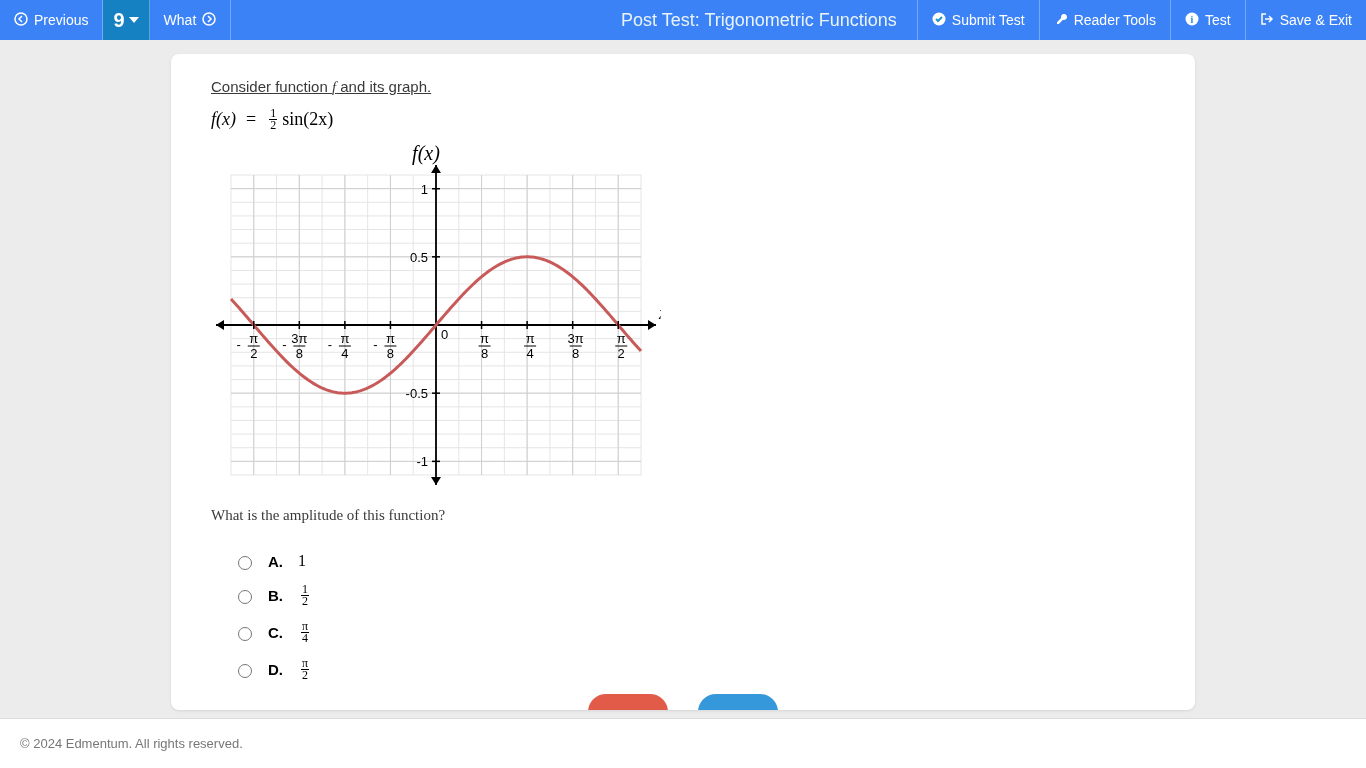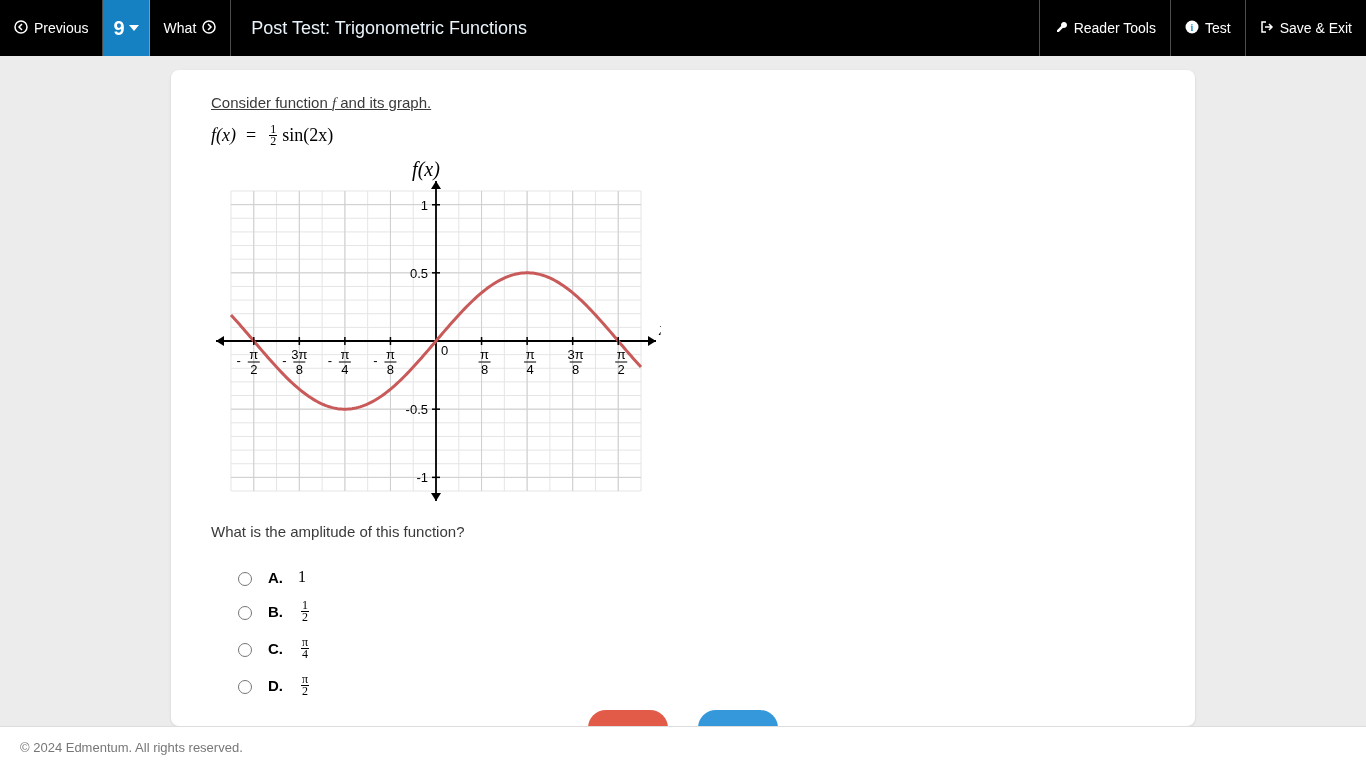--- a/index.html
+++ b/index.html
@@ -1,17 +1,17 @@
 <!DOCTYPE html>
 <html><head>
 <meta charset="utf-8">
 <style>
   * { box-sizing: border-box; }
   html, body { margin:0; padding:0; width:1366px; height:768px; font-family: Arial, Helvetica, sans-serif; background:#ececec; overflow:hidden; }
-  .topbar { display:flex; align-items:center; background:#000000; color:#fff; height:56px; width:100%; font-size:14px; }
+  .topbar { display:flex; align-items:center; background:#3b82f6; color:#fff; height:40px; width:100%; font-size:14px;text-align:right; }
   .topbar .btn { display:flex; align-items:center; padding:0 14px; height:100%; cursor:pointer; border-right:1px solid rgba(255,255,255,0.3); white-space:nowrap; }
   .topbar .btn.qnum { background:#1580c2; font-size:20px; font-weight:600; padding:0 10px; }
   .topbar .title { flex:1; padding:0 20px; font-size:18px; color:#e9f3fa; }
   .topbar .right .btn { border-left:1px solid rgba(255,255,255,0.3); border-right:none; }
   .topbar .right { display:flex; height:100%; }
   .icon { display:inline-block; margin-right:6px; }
   .icon.after { margin-right:0; margin-left:6px; }
   .caret { display:inline-block; width:0; height:0; border-left:5px solid transparent; border-right:5px solid transparent; border-top:6px solid #fff; margin-left:4px; vertical-align:middle; }
   
   .content-area { width:100%; height:678px; overflow:hidden; padding-top:14px; }
@@ -21,34 +21,34 @@
   .question-text em { font-style:italic; font-family: 'Times New Roman', serif; }
   
   .formula { font-family:'Times New Roman', serif; font-size:18px; margin:12px 0 14px 0; display:flex; align-items:center; }
   .formula .fn { font-style:italic; }
   .smallfrac { display:inline-flex; flex-direction:column; align-items:center; font-size:12px; line-height:11px; margin:0 3px; vertical-align:middle; font-family:'Times New Roman', serif; }
   .smallfrac .num { border-bottom:1px solid #000; padding:0 1px; }
   .smallfrac .den { padding:0 1px; }
   
   .graph-wrap { position:relative; width:450px; height:350px; }
   
-  .q2 { font-size:15px; color:#3a3a3a; margin-top:12px; }
+  .q2 { font-size:15px; color:#3a3a3a; margin-top:12px;font-family:Liberation Serif, serif; }
   
   .options { margin-top:28px; margin-left:22px; }
   .option { display:flex; align-items:center; margin-bottom:14px; }
   .option input { margin-right:16px; width:14px; height:14px; }
   .option .letter { font-weight:bold; font-size:15px; width:30px; }
   .option .value { font-family:'Times New Roman', serif; font-size:16px; }
   
   .bottom-buttons { position:absolute; bottom:-8px; left:0; right:0; display:flex; justify-content:center; gap:30px; }
   .pill { width:80px; height:24px; border-radius:18px 18px 0 0; }
   .pill.red { background:#e25b49; }
   .pill.blue { background:#3498db; }
   
-  .footer { position:absolute; bottom:0; left:0; right:0; height:42px; background:#fff; border-top:1px solid #ddd; display:flex; align-items:center; padding:0 20px; font-size:13px; color:#777; }
+  .footer { position:absolute; bottom:0; left:0; right:0; height:50px; background:#fff; border-top:1px solid #ddd; display:flex; align-items:center; padding:0 20px; font-size:13px; color:#777; }
 </style>
 </head>
 <body>
 
 <div class="topbar">
   <div class="btn">
     <span class="icon">
       <svg width="14" height="14" viewBox="0 0 14 14">
           <circle cx="7" cy="7" r="6" fill="none" stroke="#fff" stroke-width="1.5"></circle>
           <path d="M8 4 L5 7 L8 10" fill="none" stroke="#fff" stroke-width="1.5"></path>
@@ -64,20 +64,29 @@
     <span>What</span>
     <span class="icon after">
       <svg width="14" height="14" viewBox="0 0 14 14">
           <circle cx="7" cy="7" r="6" fill="none" stroke="#fff" stroke-width="1.5"></circle>
           <path d="M6 4 L9 7 L6 10" fill="none" stroke="#fff" stroke-width="1.5"></path>
         </svg>
     </span>
   </div>
   <div class="title">Post Test: Trigonometric Functions</div>
   <div class="right">
+    <div class="btn">
+      <span class="icon">
+        <svg width="14" height="14" viewBox="0 0 14 14">
+            <circle cx="7" cy="7" r="6.5" fill="#fff"></circle>
+            <path d="M4 7 L6 9 L10 5" fill="none" stroke="#2893d1" stroke-width="2"></path>
+          </svg>
+      </span>
+      <span>Submit Test</span>
+    </div>
     <div class="btn">
       <span class="icon">
         <svg width="14" height="14" viewBox="0 0 14 14">
             <path d="M10 2a3 3 0 0 0-2.83 4L3 10.17V12h1.83L9 7.83A3 3 0 1 0 10 2z" fill="#fff"></path>
           </svg>
       </span>
       <span>Reader Tools</span>
     </div>
     <div class="btn">
       <span class="icon">

